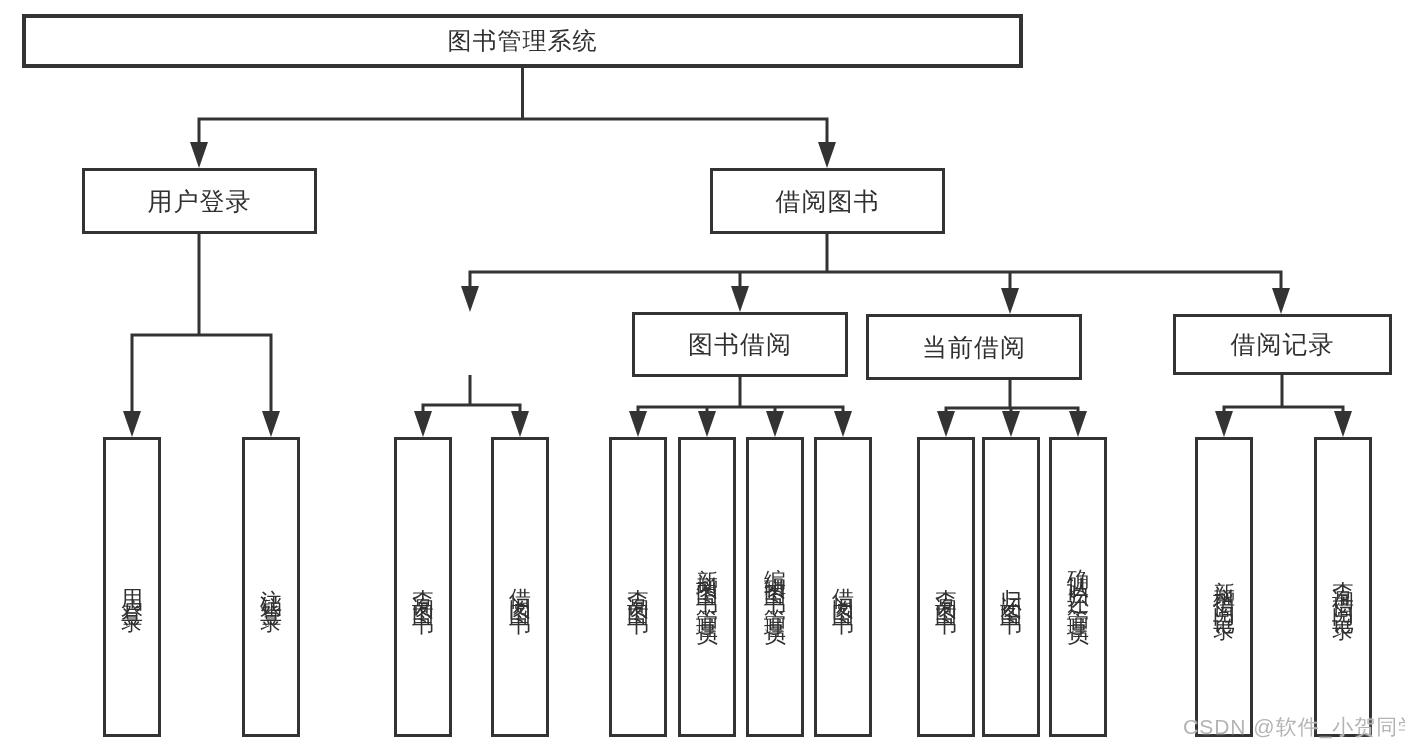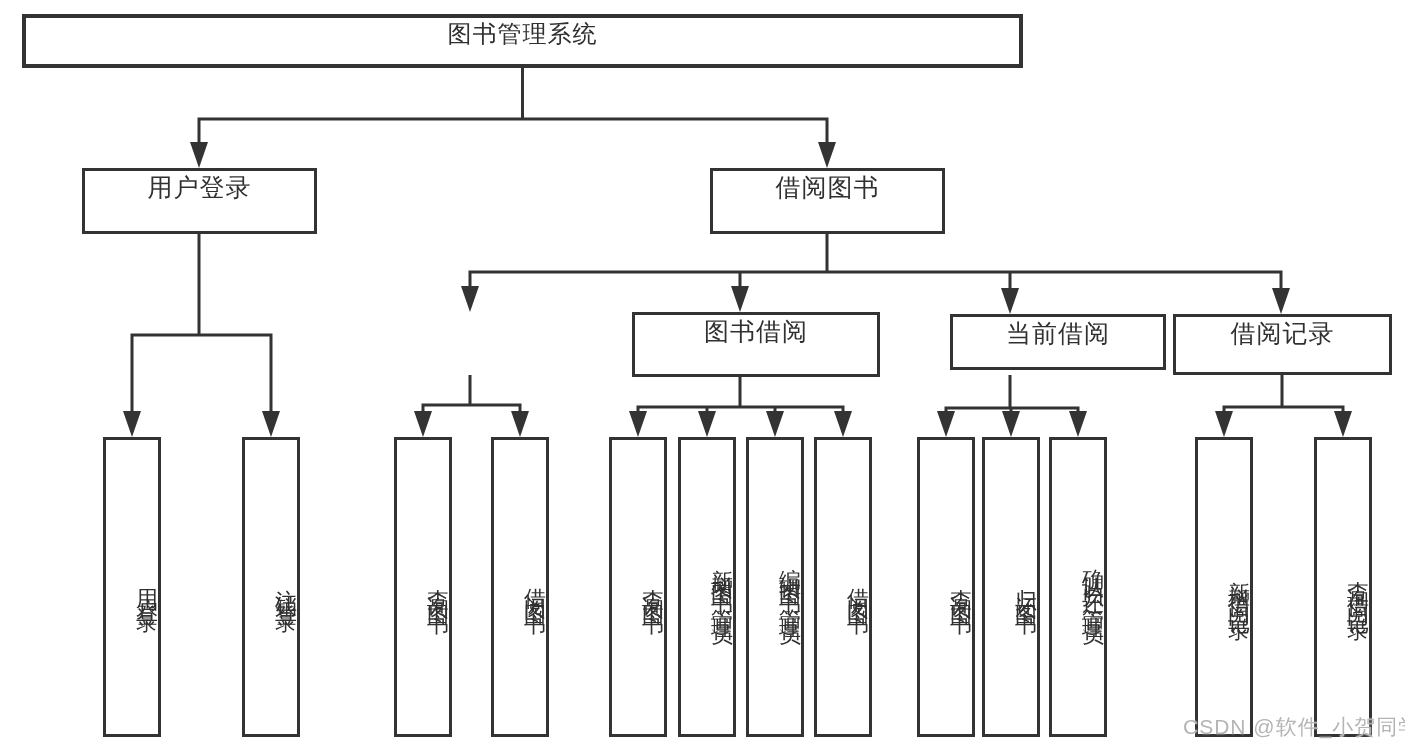--- a/index.html
+++ b/index.html
@@ -22,20 +22,21 @@
     width: 1405px;
     height: 747px;
     z-index: 0;
   }
   .node {
     position: absolute;
     box-sizing: border-box;
     background: #ffffff;
     border: 3px solid #333333;
     display: flex;
+    align-items: center;
     justify-content: center;
     color: #303030;
     z-index: 1;
     font-size: 25px;
     letter-spacing: 1px;
     white-space: nowrap;
   }
   .node.root {
     border-width: 4px;
     font-size: 24px;
@@ -129,24 +130,24 @@
     <span>图书管理系统</span>
   </div>
 
   <div class="node" style="left:82px;top:168px;width:235px;height:66px">
     <span>用户登录</span>
   </div>
   <div class="node" style="left:710px;top:168px;width:235px;height:66px">
     <span>借阅图书</span>
   </div>
 
-  <div class="node" style="left:632px;top:312px;width:248px;height:65px">
+  <div class="node" style="left:632px;top:312px;width:216px;height:65px">
     <span>图书借阅</span>
   </div>
-  <div class="node" style="left:950px;top:314px;width:216px;height:56px">
+  <div class="node" style="left:866px;top:314px;width:216px;height:66px">
     <span>当前借阅</span>
   </div>
   <div class="node" style="left:1173px;top:314px;width:219px;height:61px">
     <span>借阅记录</span>
   </div>
 
   <div class="node leaf" style="left:103px;top:437px;width:58px;height:300px">
     <span>用户登录</span>
   </div>
   <div class="node leaf" style="left:242px;top:437px;width:58px;height:300px">

